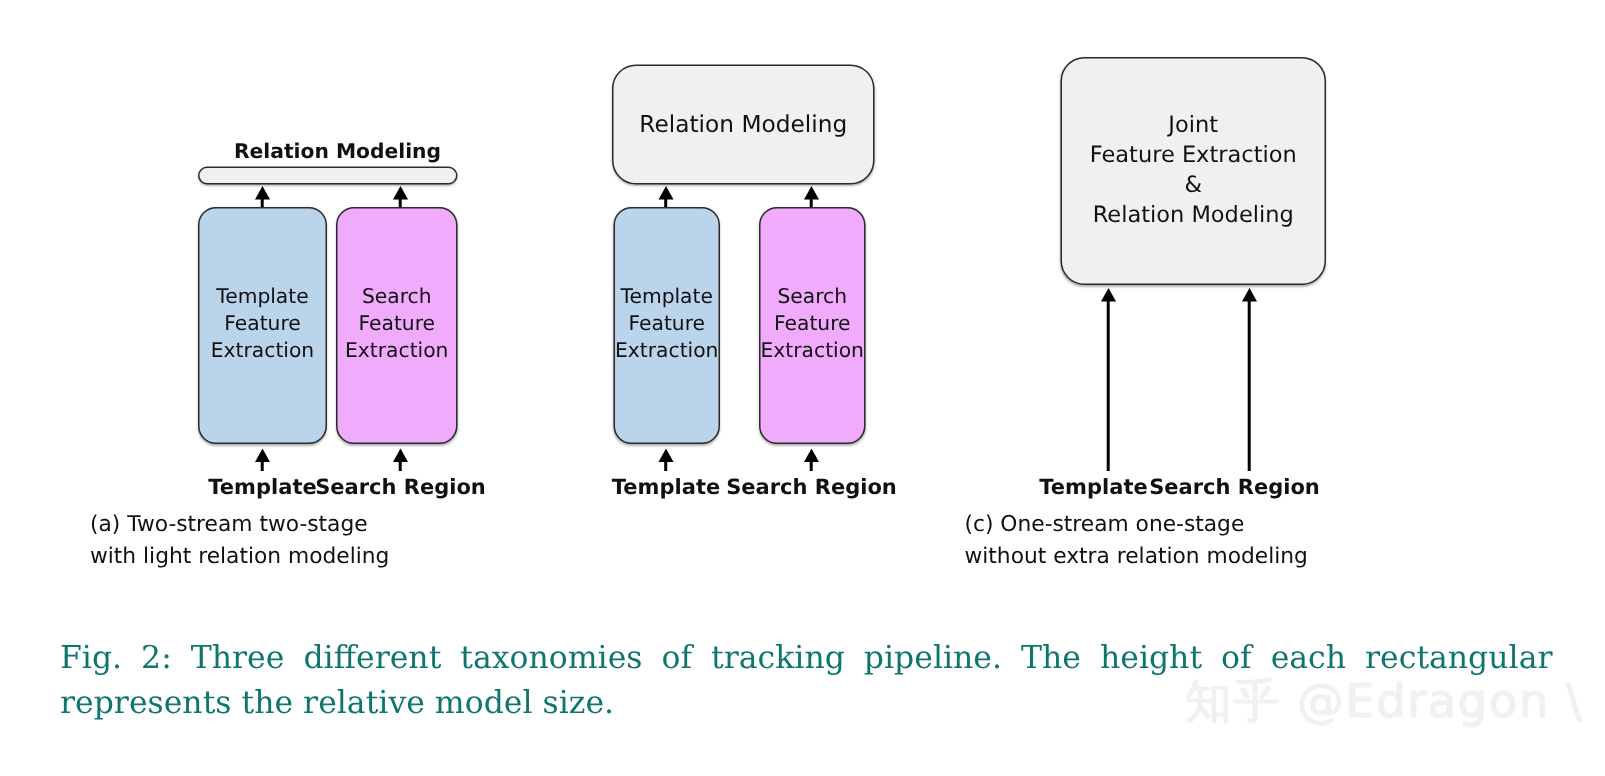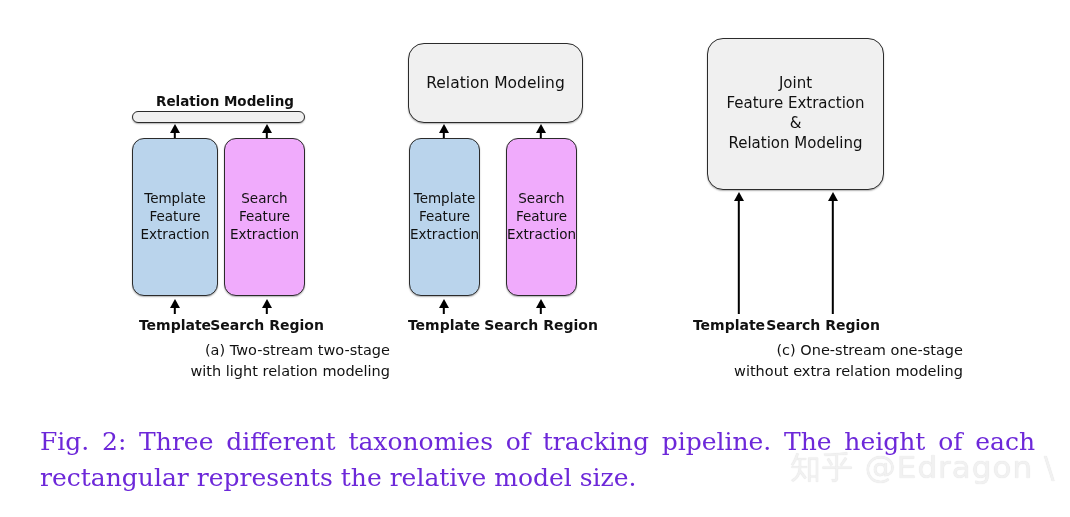--- a/index.html
+++ b/index.html
@@ -103,35 +103,35 @@
     transform: translateX(-50%);
   }
 
   
   .subcap {
     position: absolute;
     top: 340px;
     font-size: 14.5px;
     line-height: 1.45;
     color: #111111;
-    text-align: right;
+    text-align: left;
     white-space: pre-line;
     transform: translateX(-50%);
   }
 
   
   #fig-caption {
     position: absolute;
     left: 40px;
     top: 424px;
     width: 995px;
     font-family: "DejaVu Serif", "Liberation Serif", serif;
-    font-size: 25px;
+    font-size: 21px;
     line-height: 1.42;
-    color: #6d28d9;
+    color: #0f766e;
     text-align: justify;
     text-justify: inter-word;
   }
 
   
   #watermark {
     position: absolute;
     left: 790px;
     top: 447px;
     font-size: 31px;

